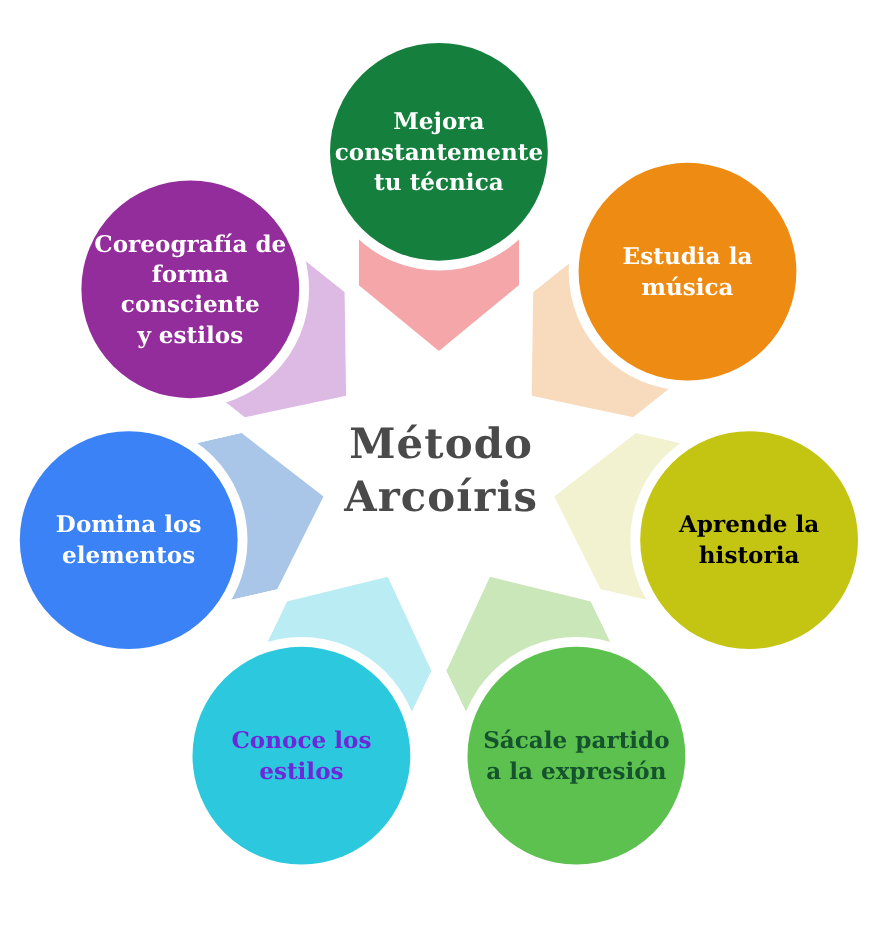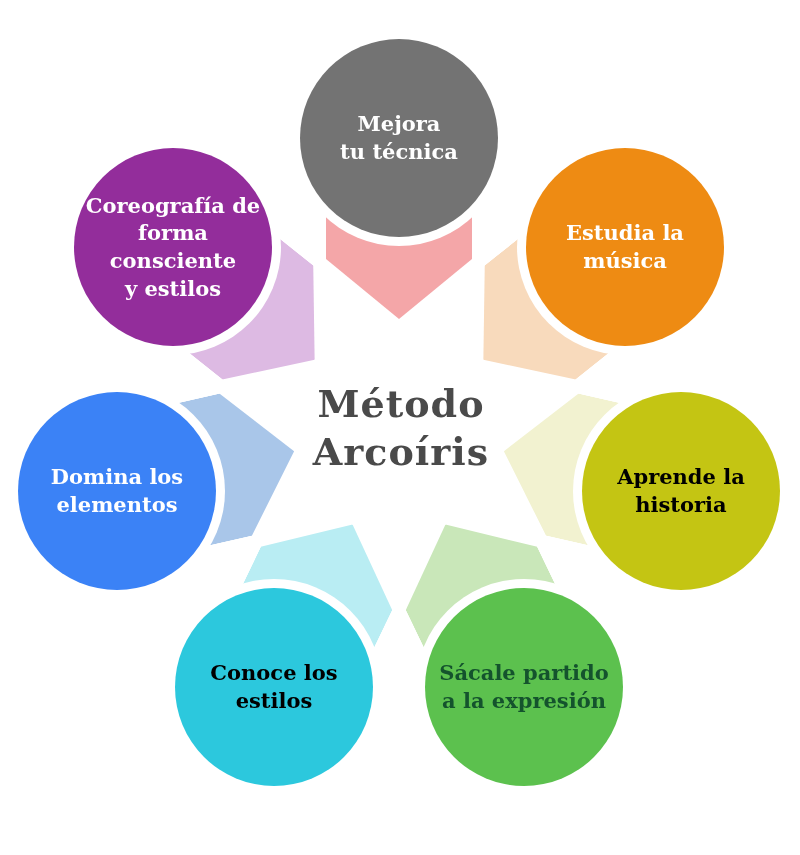--- a/index.html
+++ b/index.html
@@ -57,42 +57,43 @@
     justify-content: center;
     text-align: center;
     z-index: 2;
   }
   .c0 { left: 300px; top: 39px; }
   .c1 { left: 526px; top: 148px; }
   .c2 { left: 582px; top: 392px; }
   .c3 { left: 425px; top: 588px; }
   .c4 { left: 175px; top: 588px; }
   .c5 { left: 18px;  top: 392px; }
-  .c6 { left: 74px;  top: 148px; }
+  .c6 { left: 74px;  top: 164px; }
   .label {
     font-size: 21px;
     font-weight: bold;
     line-height: 1.32;
     padding: 0 8px;
   }
 </style>
 </head>
 <body style="background: rgb(255, 255, 255);">
 
 <div class="diagram">
 
   <div class="center-title" style="color: rgb(74, 74, 74); text-align: center;">
       <div>Método</div>
       <div>Arcoíris</div>
     </div>
 
   <div class="arrow a0" style="background: rgb(244, 166, 168);"></div>
-  <div class="circle c0" style="background: #737373;">
+  <div class="circle c0" style="background: #15803d;">
     <div class="label" style="color: rgb(255, 255, 255);">
         <div>Mejora</div>
+        <div>constantemente</div>
         <div>tu técnica</div>
       </div>
   </div>
 
   <div class="arrow a1" style="background: rgb(248, 218, 188);"></div>
   <div class="circle c1" style="background: rgb(238, 139, 19);">
     <div class="label" style="color: rgb(255, 255, 255);">
         <div>Estudia la</div>
         <div>música</div>
       </div>
@@ -109,21 +110,21 @@
   <div class="arrow a3" style="background: rgb(201, 231, 185);"></div>
   <div class="circle c3" style="background: rgb(92, 193, 78);">
     <div class="label" style="color: #14532d;">
         <div>Sácale partido</div>
         <div>a la expresión</div>
       </div>
   </div>
 
   <div class="arrow a4" style="background: rgb(185, 237, 243);"></div>
   <div class="circle c4" style="background: rgb(44, 200, 221);">
-    <div class="label" style="color: #000000;">
+    <div class="label" style="color: #6d28d9;">
         <div>Conoce los</div>
         <div>estilos</div>
       </div>
   </div>
 
   <div class="arrow a5" style="background: rgb(169, 198, 233);"></div>
   <div class="circle c5" style="background: #3b82f6;">
     <div class="label" style="color: rgb(255, 255, 255);">
         <div>Domina los</div>
         <div>elementos</div>

